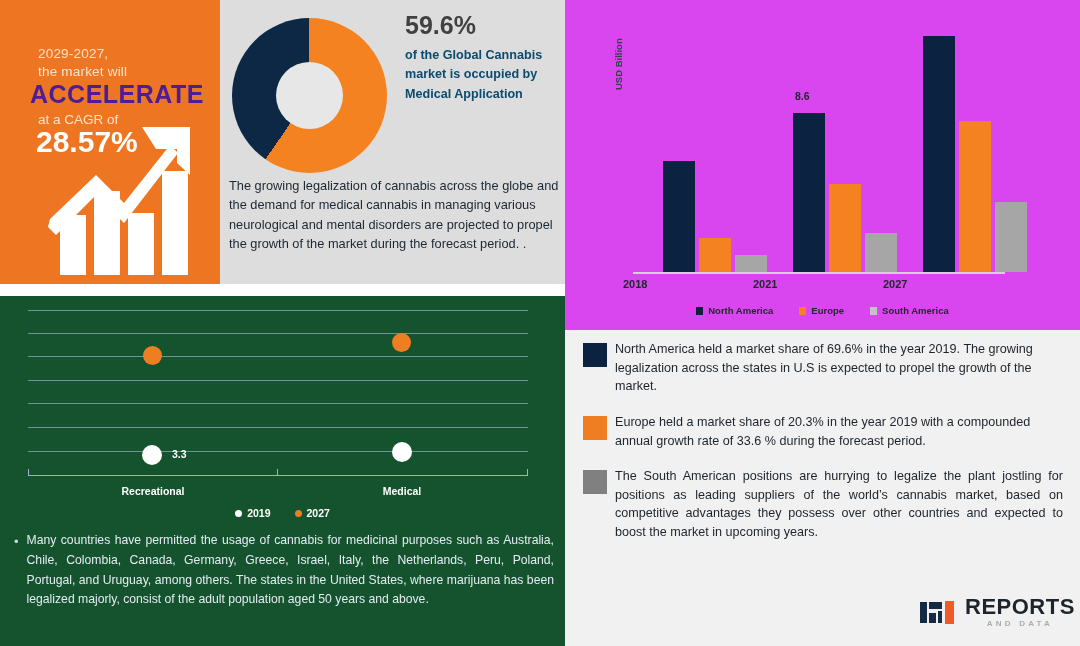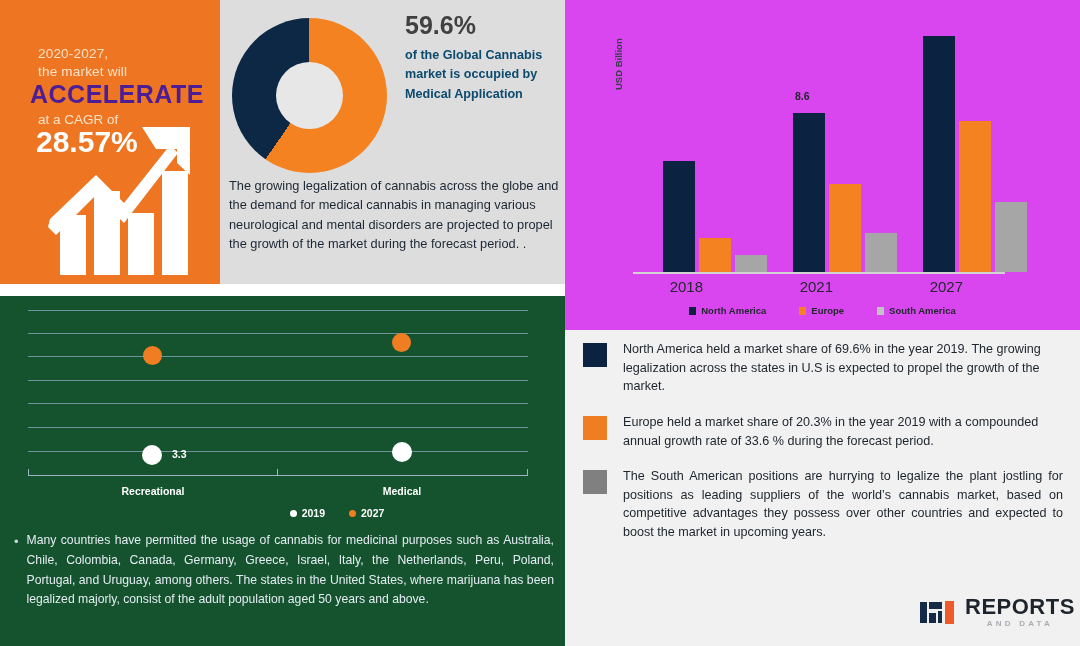--- a/index.html
+++ b/index.html
@@ -55,21 +55,21 @@
   }
   .dot-plot { position: absolute; left: 0; top: 0; width: 565px; height: 215px; }
   .gridline { position: absolute; left: 28px; width: 500px; height: 1px; background: #8fa7bd; opacity: .75; }
   .axis-line { position: absolute; left: 28px; width: 500px; height: 1px; background: #9db3c6; }
   .axis-tickL { position: absolute; width: 1px; height: 7px; background: #9db3c6; }
   .dot { position: absolute; border-radius: 50%; }
   .dot.white { background: #ffffff; }
   .dot.orange { background: #ef7d22; }
   .dot-label { position: absolute; font-size: 10.5px; font-weight: bold; color: #ffffff; }
   .cat-label { position: absolute; font-size: 10.5px; font-weight: bold; color: #ffffff; text-align: center; }
-  .dp-legend { position: absolute; left: 0; top: 211px; width: 674px;
+  .dp-legend { position: absolute; left: 0; top: 211px; width: 565px;
     display: flex; justify-content: center; gap: 24px; align-items: flex-start; }
   .dpl-item { display: flex; align-items: center; gap: 5px; font-size: 10.5px; font-weight: bold; color: #ffffff; }
   .dpl-swatch { width: 7px; height: 7px; border-radius: 50%; }
 
   .bullet-block { position: absolute; left: 14px; top: 235px; width: 540px; display: flex; gap: 8px; }
   .bullet-dot { color: #c9d6e3; font-size: 13px; line-height: 1.62; flex: 0 0 auto; }
   .bullet-text { font-size: 12.2px; color: #e4ecf3; line-height: 1.62; text-align: justify; }
 
   
   .right-col { position: absolute; left: 565px; top: 0; width: 515px; height: 646px; background: #f1f1f1; }
@@ -80,28 +80,28 @@
     transform: rotate(-90deg); transform-origin: left top;
     font-size: 9.5px; font-weight: bold; color: #35404a; white-space: nowrap;
   }
   .bars-area { position: absolute; left: 70px; top: 20px; width: 400px; height: 252px; }
   .baseline { position: absolute; left: 68px; top: 272px; width: 372px; height: 1.5px; background: #d2d2d2; }
   .bar { position: absolute; bottom: 0; }
   .bar.na { background: #0b2340; }
   .bar.eu { background: #f58220; }
   .bar.sa { background: #a6a6a6; }
   .bar-value { position: absolute; font-size: 10.5px; font-weight: bold; color: #22282e; }
-  .x-tick { position: absolute; font-size: 15px; font-weight: normal; color: #22282e; text-align: right; }
+  .x-tick { position: absolute; font-size: 11px; font-weight: bold; color: #22282e; text-align: left; }
   .bc-legend { position: absolute; left: 0; top: 305px; width: 515px;
-    display: flex; justify-content: center; gap: 33px; align-items: center; }
+    display: flex; justify-content: center; gap: 26px; align-items: center; }
   .bcl-item { display: flex; align-items: center; gap: 5px; font-size: 9.5px; font-weight: bold; color: #22282e; }
   .bcl-swatch { width: 7px; height: 8px; }
 
   .notes { position: absolute; left: 18px; top: 340px; width: 480px; }
-  .note { display: flex; gap: 16px; margin-bottom: 17px; }
+  .note { display: flex; gap: 8px; margin-bottom: 17px; }
   .note-swatch { width: 24px; height: 24px; flex: 0 0 auto; margin-top: 3px; }
   .note-text { font-size: 12.6px; color: #1d242c; line-height: 1.48; }
   .note-text.justified { text-align: justify; }
 
   .logo { position: absolute; left: 920px; top: 596px; display: flex; align-items: center; gap: 7px; }
   .logo-mark { position: relative; width: 38px; height: 27px; }
   .logo-text { display: flex; flex-direction: column; line-height: 1; text-align: center; }
   .logo-reports { font-size: 22px; font-weight: bold; color: #1d242c; letter-spacing: .5px; }
   .logo-and { font-size: 8px; font-weight: bold; color: #a9adb2; letter-spacing: 3.2px; margin-top: 2px; }
 </style>
@@ -116,21 +116,21 @@
       <svg class="arrow-svg" width="200" height="180" viewBox="0 0 200 180">
         <g fill="#ffffff">
           <rect x="40" y="110" width="26" height="60"></rect>
           <rect x="74" y="86" width="26" height="84"></rect>
           <rect x="108" y="108" width="26" height="62"></rect>
           <rect x="142" y="66" width="26" height="104"></rect>
           <path d="M28 122 L30 114 L76 70 L104 98 L150 40 L158 48 L104 118 L76 90 L36 130 Z"></path>
           <path d="M122 22 L170 22 L170 70 L157 58 L157 44 L136 44 Z"></path>
         </g>
       </svg>
-      <div class="cagr-line1">2020-2027,</div>
+      <div class="cagr-line1">2029-2027,</div>
       <div class="cagr-line2">the market will</div>
       <div class="cagr-accelerate">ACCELERATE</div>
       <div class="cagr-line3">at a CAGR of</div>
       <div class="cagr-pct">28.57%</div>
     </div>
 
     <div class="donut-panel">
       <div class="donut-wrap">
         <div class="donut"></div>
         <div class="donut-hole"></div>

